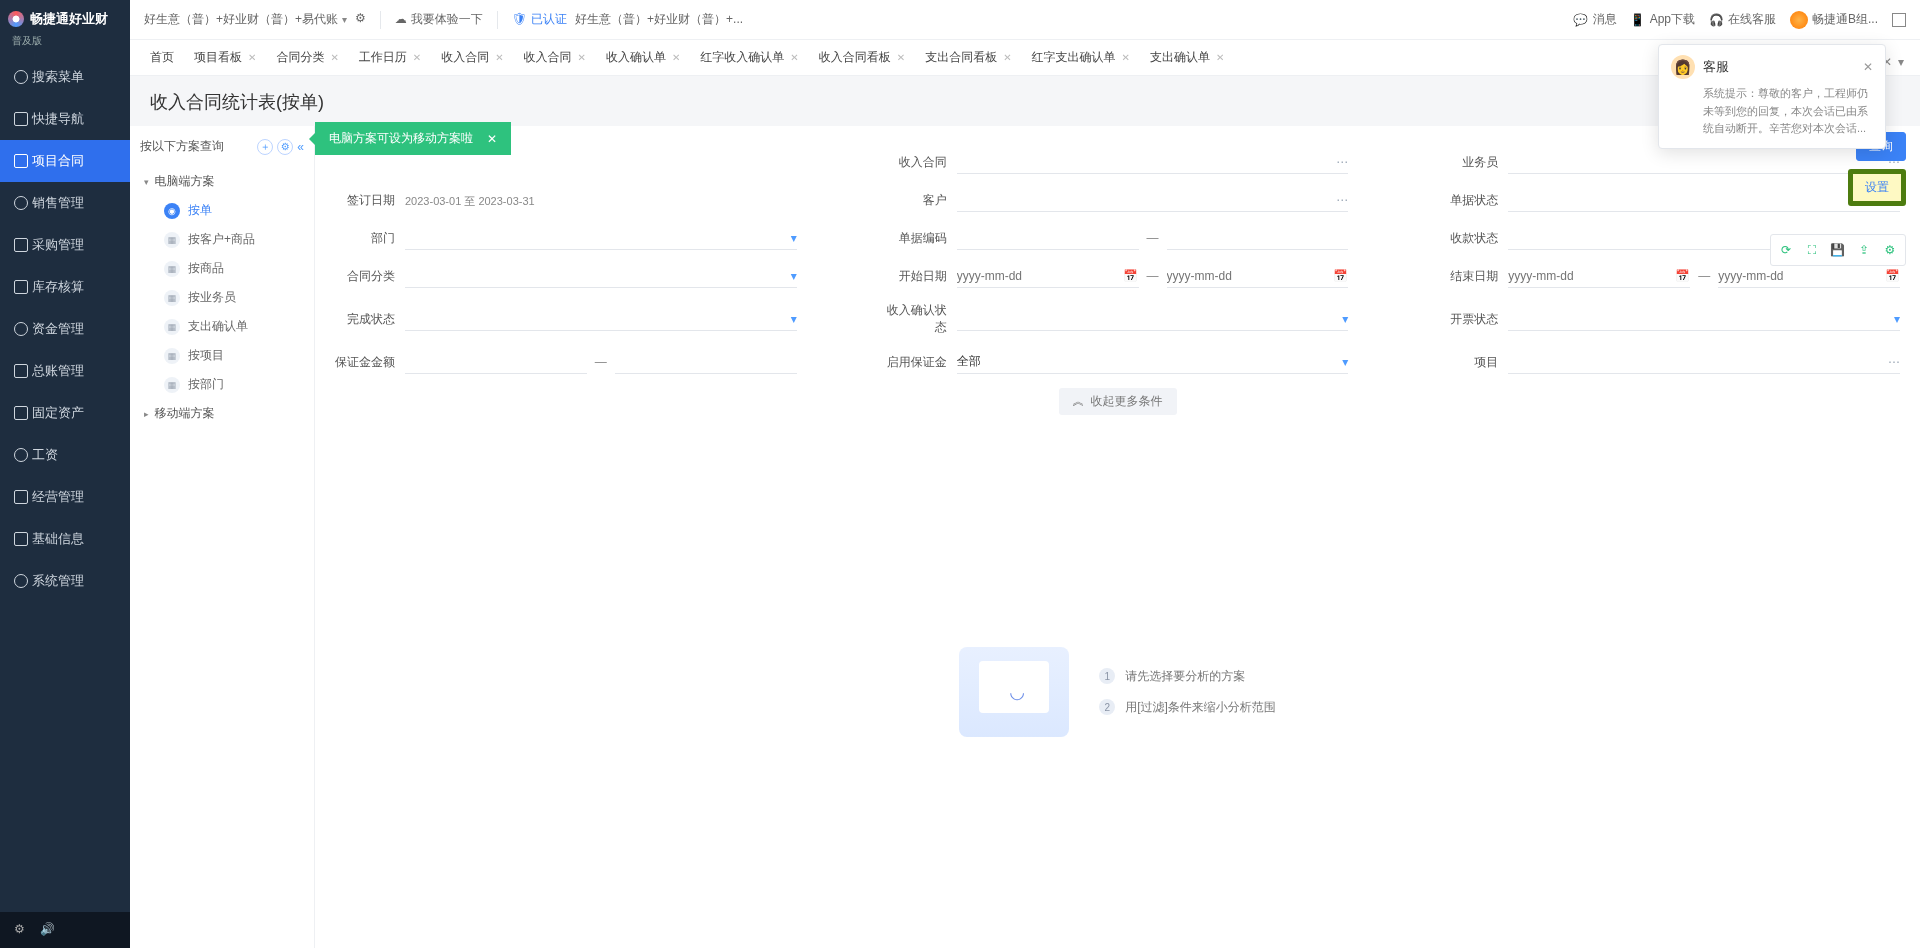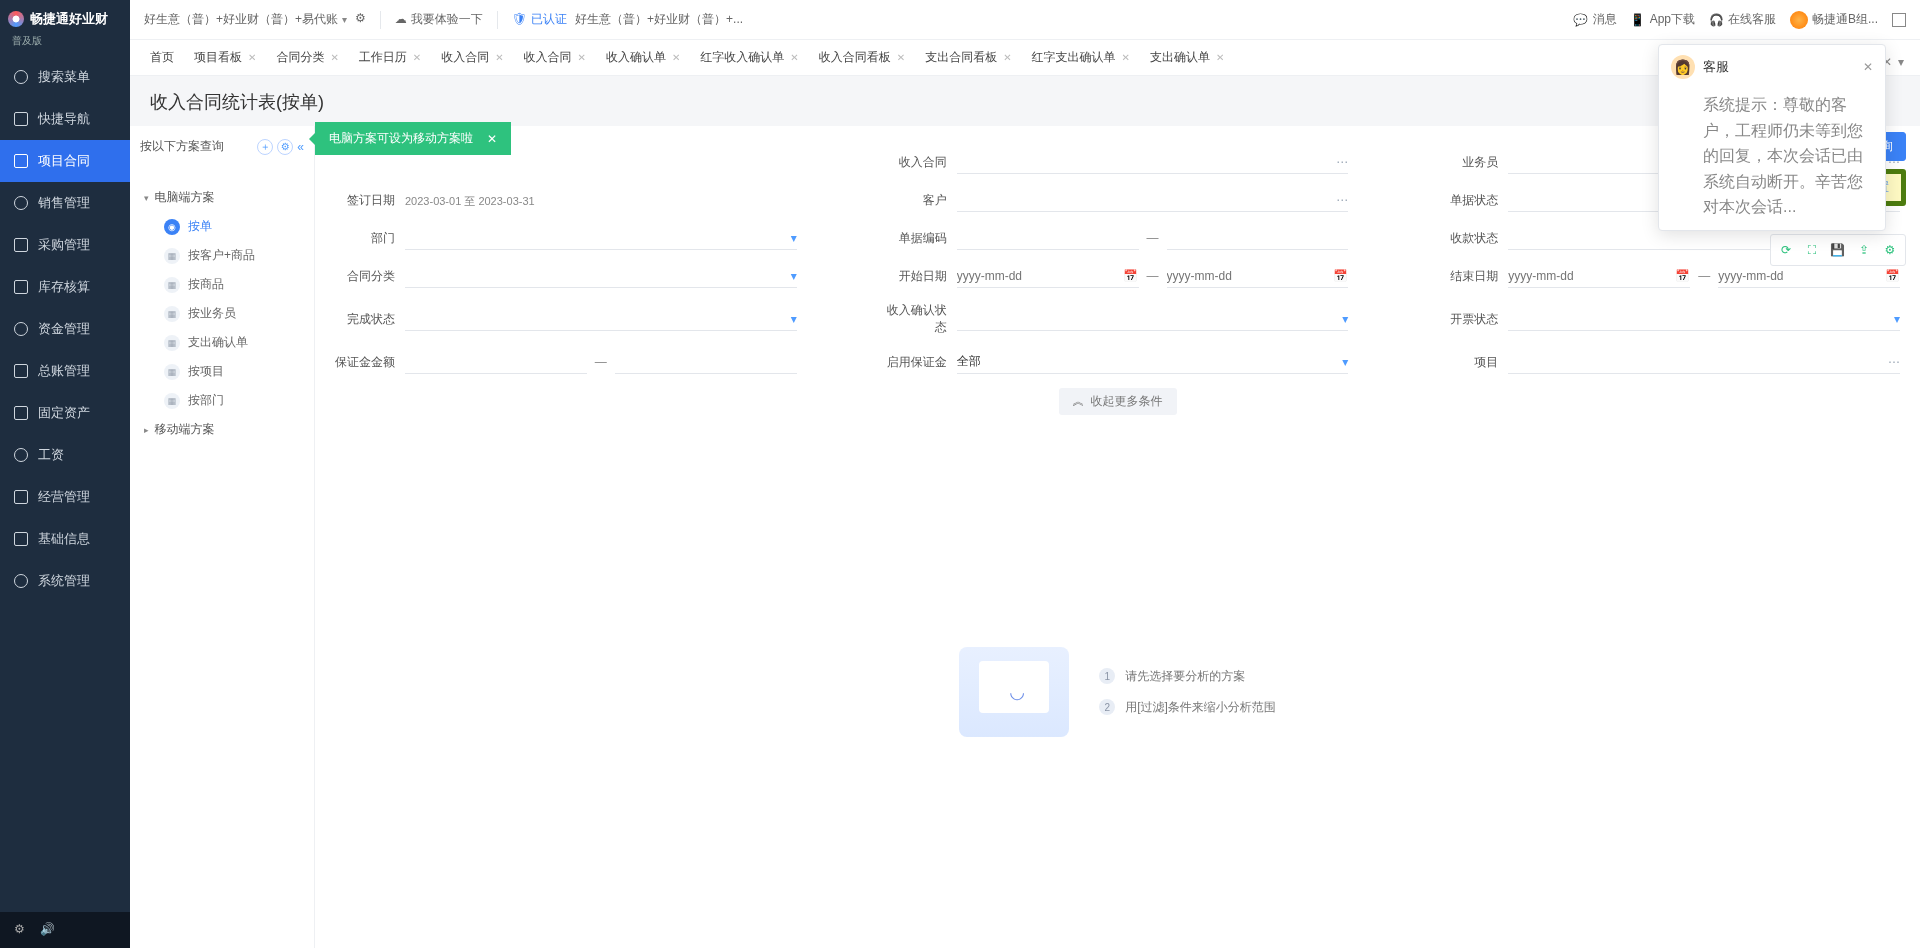--- a/index.html
+++ b/index.html
@@ -5,21 +5,21 @@
 * { margin: 0; padding: 0; box-sizing: border-box; }
 body { font-family: "Microsoft YaHei", Arial, sans-serif; font-size: 12px; color: #333; overflow: hidden; }
 .app { display: flex; height: 100vh; width: 100vw; }
 
 
 .sidebar { width: 130px; background: #1e2d3f; color: #cfd6de; display: flex; flex-direction: column; }
 .logo-area { padding: 10px 8px 6px; display: flex; align-items: center; gap: 6px; }
 .logo-icon { width: 16px; height: 16px; background: radial-gradient(circle,#fff 30%,transparent 32%),conic-gradient(#ff5c5c,#4e9bff,#ff5c5c); border-radius:50%; }
 .logo-text { font-size: 13px; font-weight: bold; color: #fff; }
 .edition { font-size: 10px; color: #9aa; padding: 0 0 8px 12px; }
-.side-item { display: flex; align-items: center; gap: 10px; padding: 12px 14px; font-size: 13px; cursor: pointer; }
+.side-item { display: flex; align-items: center; gap: 4px; padding: 12px 14px; font-size: 13px; cursor: pointer; }
 .side-item.active { background:#2f6fed; color:#fff; }
 .side-icon { width:14px; height:14px; border:1.5px solid currentColor; border-radius:2px; display:inline-flex; align-items:center; justify-content:center; font-size:9px;}
 .side-icon.circle{border-radius:50%;}
 .sidebar-bottom { margin-top:auto; display:flex; gap:10px; padding:10px 14px; background:#0f1722;}
 .gear,.sound{width:16px;height:16px;color:#aaa;}
 
 
 .main { flex:1; display:flex; flex-direction:column; background:#fff; min-width:0;}
 
 
@@ -42,21 +42,21 @@
 .more-tabs{margin-left:auto;display:flex;align-items:center;gap:6px;padding:0 6px 6px;color:#888;}
 
 
 .page-title { font-size:18px; color:#333; padding:14px 20px 12px; background:#f5f6f8;}
 
 
 .workspace{flex:1;display:flex;background:#fff;}
 
 
 .scheme-panel{width:185px;border-right:1px solid #eef0f3;padding:12px 10px;}
-.sp-head{display:flex;align-items:center;justify-content:space-between;margin-bottom:28px;}
+.sp-head{display:flex;align-items:center;justify-content:space-between;margin-bottom:12px;}
 .sp-title{font-size:12px;color:#555;}
 .sp-icons{display:flex;gap:4px;align-items:center;}
 .circ-btn{width:16px;height:16px;border:1px solid #bcd4ff;border-radius:50%;display:flex;align-items:center;justify-content:center;color:#4e9bff;font-size:10px;cursor:pointer;}
 .collapse-arrows{color:#4e9bff;font-size:12px;cursor:pointer;}
 .tree-node{display:flex;align-items:center;gap:6px;padding:6px 4px;font-size:12px;color:#555;cursor:pointer;}
 .tree-node .caret{font-size:9px;color:#888;}
 .tree-node.group{font-weight:500;}
 .tree-leaf{display:flex;align-items:center;gap:8px;padding:6px 4px 6px 24px;font-size:12px;color:#666;cursor:pointer;}
 .tree-leaf.active{color:#3b82f6;}
 .leaf-ico{width:16px;height:16px;border-radius:50%;background:#eef2f7;color:#9aa3b0;display:flex;align-items:center;justify-content:center;font-size:9px;}
@@ -105,21 +105,21 @@
 .empty-illus::after{content:"◡";position:absolute;top:34px;left:50px;color:#6b8de8;font-size:18px;}
 .empty-steps{display:flex;flex-direction:column;gap:14px;}
 .step{display:flex;align-items:center;gap:10px;color:#777;font-size:12px;}
 .step-num{width:16px;height:16px;border-radius:50%;background:#e8edf5;color:#8a94a6;display:flex;align-items:center;justify-content:center;font-size:10px;}
 
 
 .chat-pop{position:absolute;top:44px;right:34px;width:228px;background:#fff;border:1px solid #e3e6eb;box-shadow:0 4px 18px rgba(0,0,0,.12);border-radius:4px;padding:10px 12px;z-index:20;}
 .chat-head{display:flex;align-items:center;gap:8px;}
 .chat-avatar{width:24px;height:24px;border-radius:50%;background:#ffe0b2;display:flex;align-items:center;justify-content:center;font-size:14px;}
 .chat-x{margin-left:auto;color:#999;cursor:pointer;}
-.chat-body{font-size:16px;color:#888;line-height:1.6;margin-top:13px;padding-left:32px;}
+.chat-body{font-size:11px;color:#888;line-height:1.6;margin-top:6px;padding-left:32px;}
 </style>
 </head>
 <body>
 
 <div class="app">
 
   <div class="sidebar">
     <div class="logo-area">
       <span class="logo-icon"></span>
       <span class="logo-text">畅捷通好业财</span>

